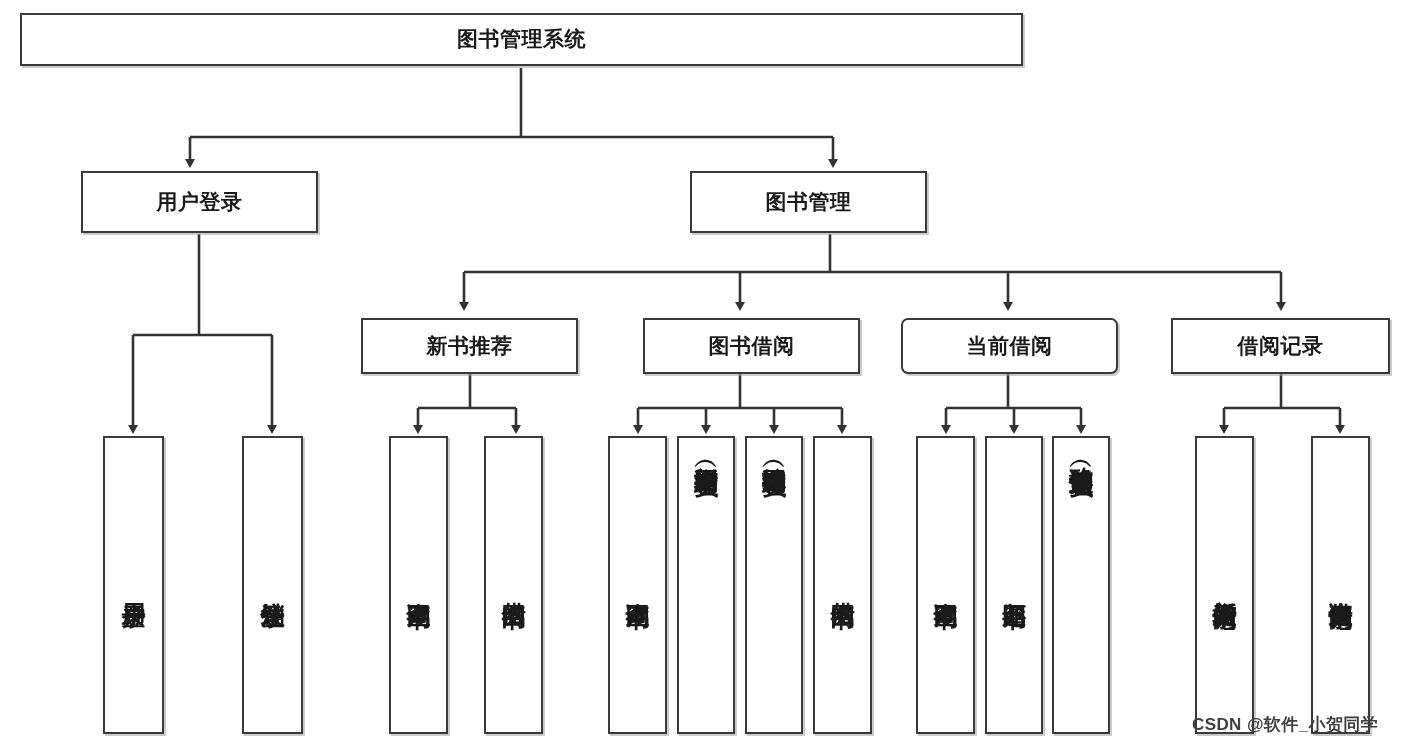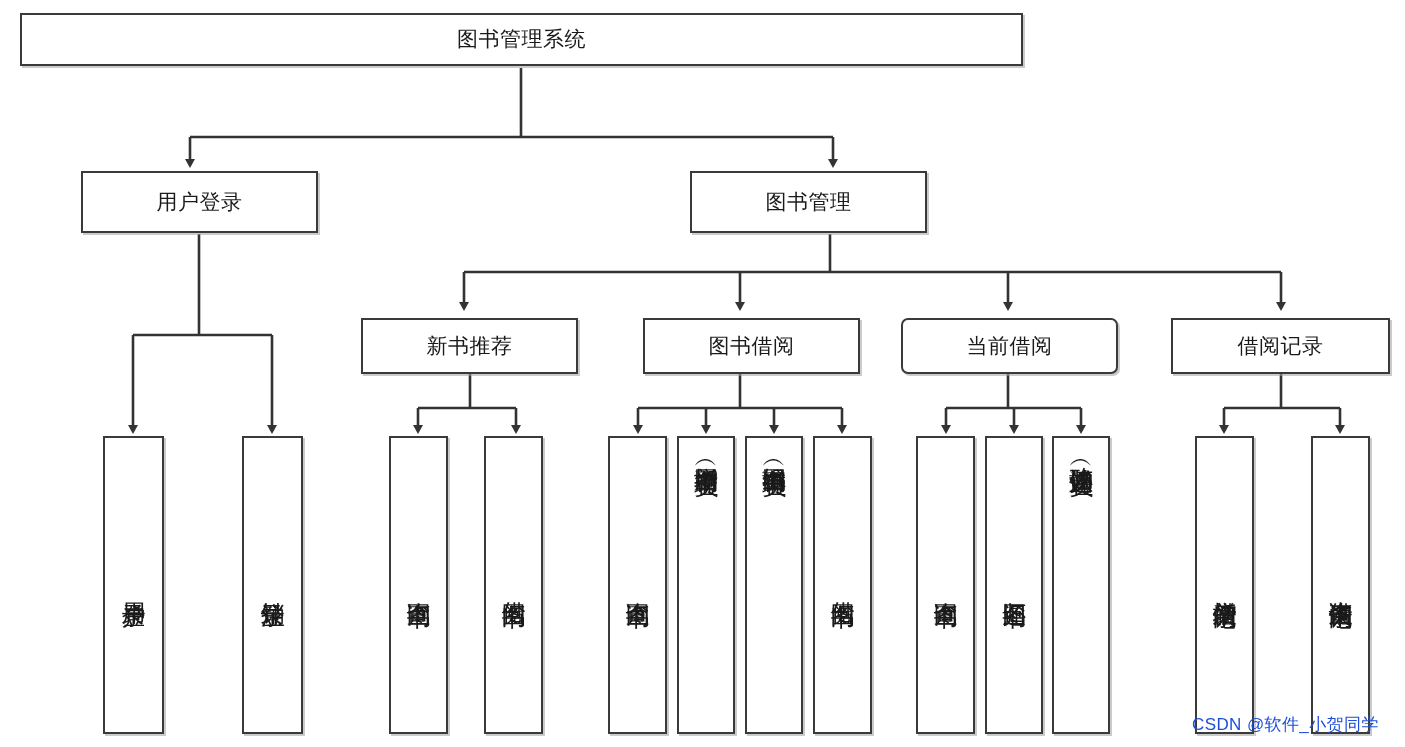--- a/index.html
+++ b/index.html
@@ -9,20 +9,21 @@
   }
   body {
     font-family: "Liberation Sans", "DejaVu Sans", sans-serif;
   }
   #canvas {
     position: relative;
     width: 1405px;
     height: 747px;
     background: #ffffff;
     overflow: hidden;
+    font-weight: bold;
   }
   svg.lines {
     position: absolute;
     left: 0;
     top: 0;
     width: 1405px;
     height: 747px;
     pointer-events: none;
   }
   .node {
@@ -65,21 +66,21 @@
   }
   .node.vert.center {
     align-items: center;
     padding-top: 0;
   }
   #watermark {
     position: absolute;
     left: 1192px;
     top: 713px;
     font-size: 17px;
-    color: #1d4ed8;
+    color: #404040;
     white-space: nowrap;
     letter-spacing: 0.4px;
   }
 </style>
 </head>
 <body>
 
 <div id="canvas">
 
   <svg class="lines" viewBox="0 0 1405 747">

